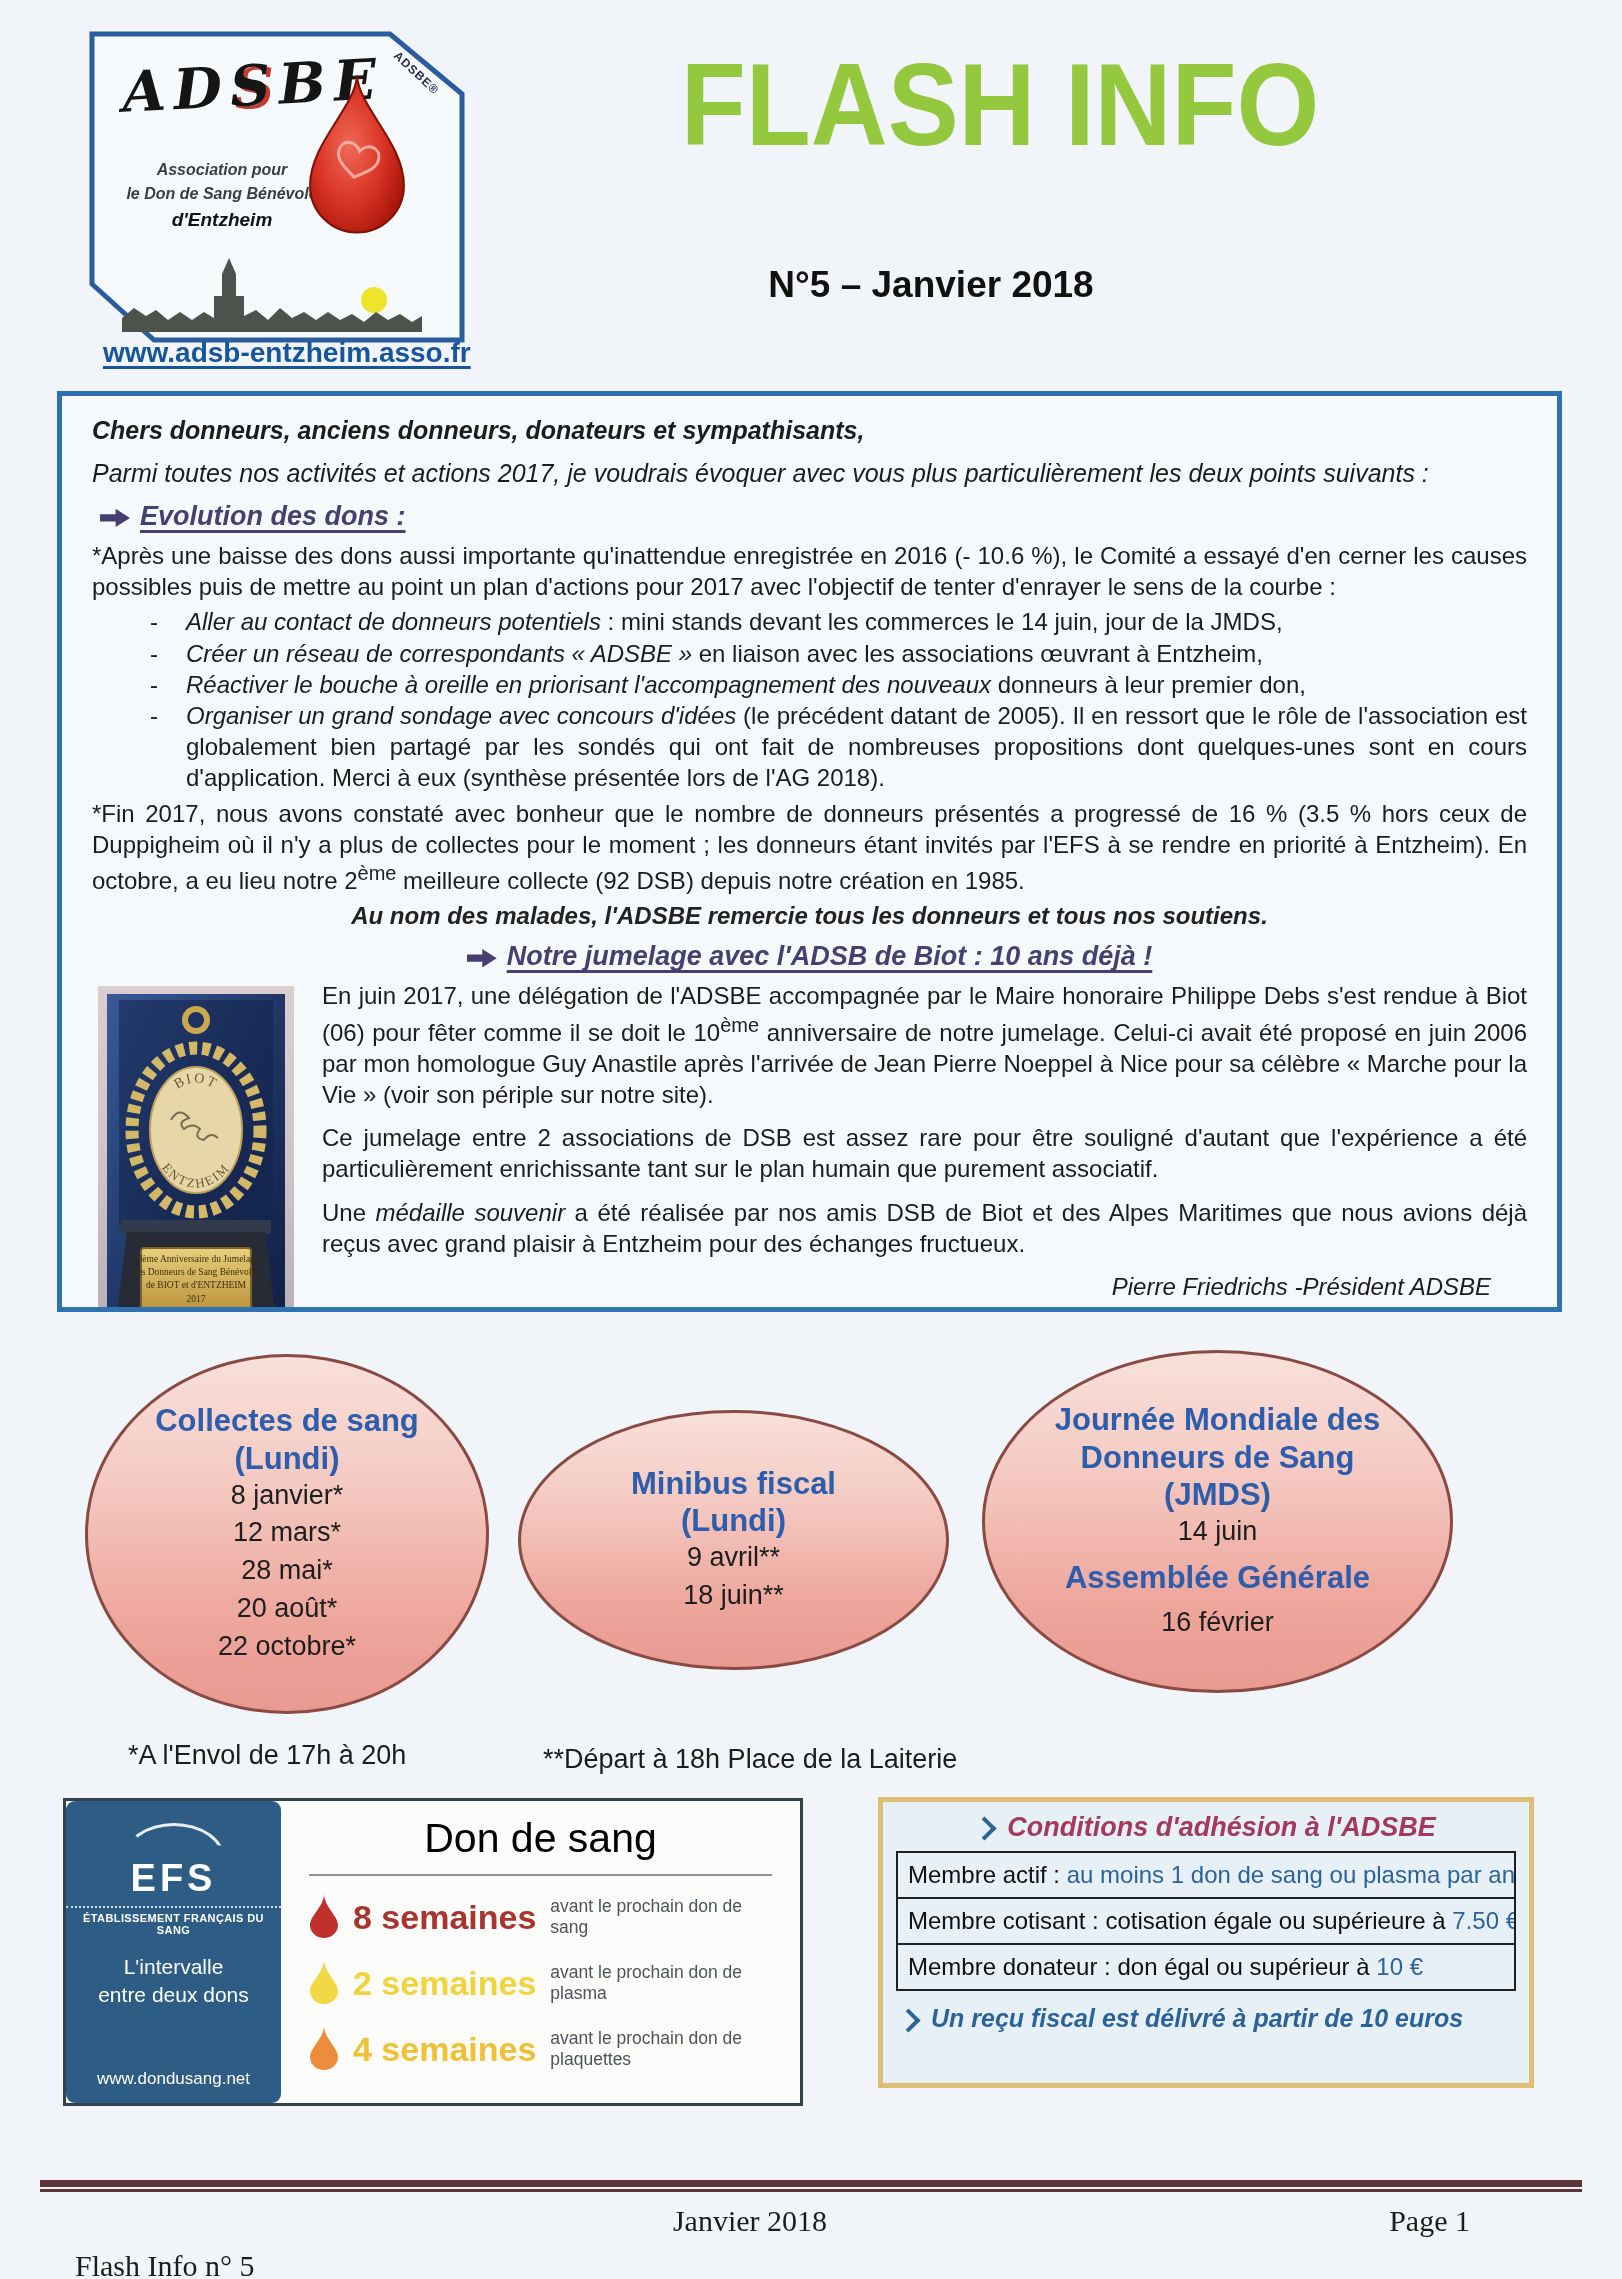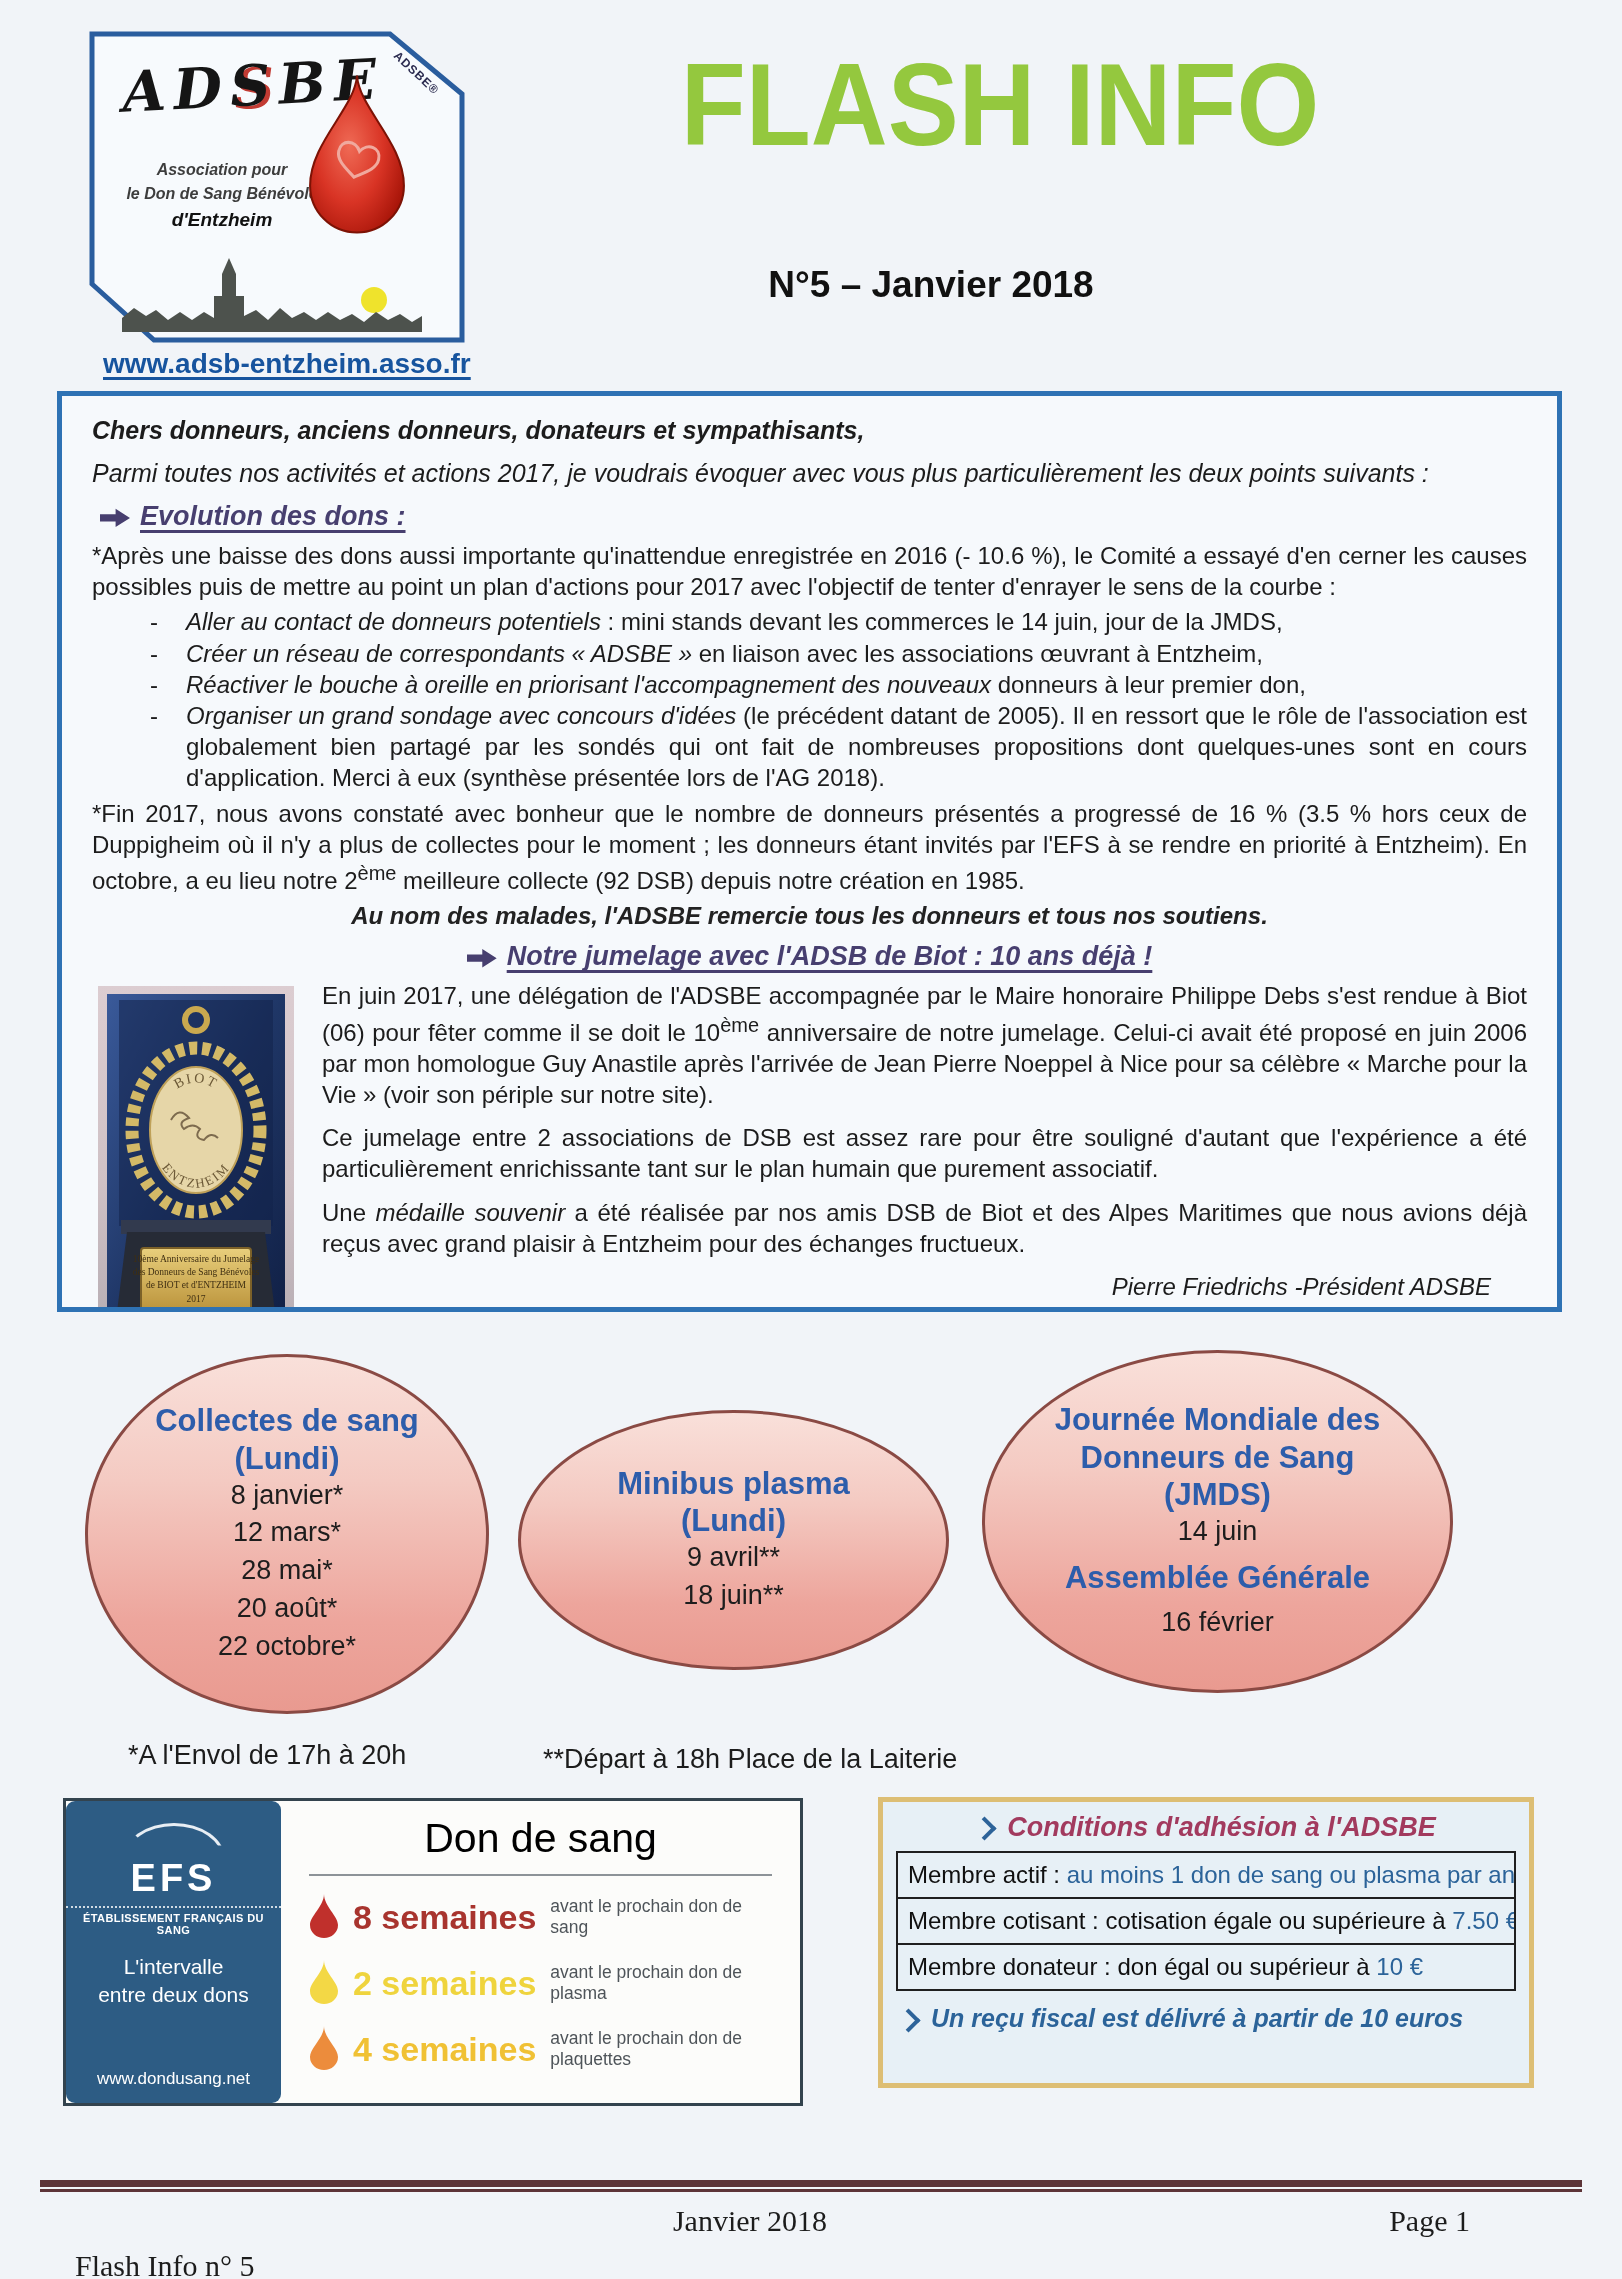--- a/index.html
+++ b/index.html
@@ -17,21 +17,21 @@
   .adsbe-script .mid{text-shadow:4px 3px 0 #c23b33;}
   .logo-tm{position:absolute;left:300px;top:36px;font-size:12px;font-weight:bold;color:#2c2c50;
         transform:rotate(43deg);letter-spacing:1px;}
   .logo-sub{position:absolute;left:16px;top:128px;width:236px;text-align:center;line-height:1.5;}
   .logo-sub .l1,.logo-sub .l2{font-size:16px;font-weight:bold;font-style:italic;color:#3d3d3d;display:block;}
   .logo-sub .l3{font-size:19px;font-weight:bold;font-style:italic;color:#111;display:block;}
   .logo-drop{position:absolute;left:218px;top:40px;}
   .logo-sky{position:absolute;left:34px;bottom:8px;}
 
   
-  .site-link{position:absolute;left:103px;top:348px;font-size:28px;font-weight:bold;color:#17549e;
+  .site-link{position:absolute;left:103px;top:337px;font-size:28px;font-weight:bold;color:#17549e;
         text-decoration:underline;text-decoration-thickness:3px;text-underline-offset:4px;cursor:pointer;}
   .flash-title{position:absolute;left:590px;top:40px;width:820px;text-align:center;
         font-size:112px;font-weight:bold;color:#94c83e;letter-spacing:0px;transform:scale(.95,1.05);}
   .issue{position:absolute;left:631px;top:264px;width:600px;text-align:center;font-size:37px;font-weight:bold;color:#111;}
 
   
   .main-box{position:absolute;left:57px;top:391px;width:1505px;height:921px;box-sizing:border-box;
         border:5px solid #2e72b4;background:#f6f9fc;padding:14px 30px 10px;overflow:hidden;
         font-size:24px;line-height:1.3;text-align:justify;}
   .salutation{font-weight:bold;font-style:italic;text-align:left;margin:4px 0 10px;font-size:25px;}
@@ -239,21 +239,21 @@
   <div class="ellipse e1">
     <div class="e-title"><span>Collectes de sang</span><br><span>(Lundi)</span></div>
     <div class="e-date">8 janvier*</div>
     <div class="e-date">12 mars*</div>
     <div class="e-date">28 mai*</div>
     <div class="e-date">20 août*</div>
     <div class="e-date">22 octobre*</div>
   </div>
 
   <div class="ellipse e2">
-    <div class="e-title"><span>Minibus plasma</span><br><span>(Lundi)</span></div>
+    <div class="e-title"><span>Minibus fiscal</span><br><span>(Lundi)</span></div>
     <div class="e-date">9 avril**</div>
     <div class="e-date">18 juin**</div>
   </div>
 
   <div class="ellipse e3">
     <div class="e-title">Journée Mondiale des Donneurs de Sang (JMDS)</div>
     <div class="e-date">14 juin</div>
     <div class="gap"></div>
     <div class="e-title">Assemblée Générale</div>
     <div class="gap"></div>

